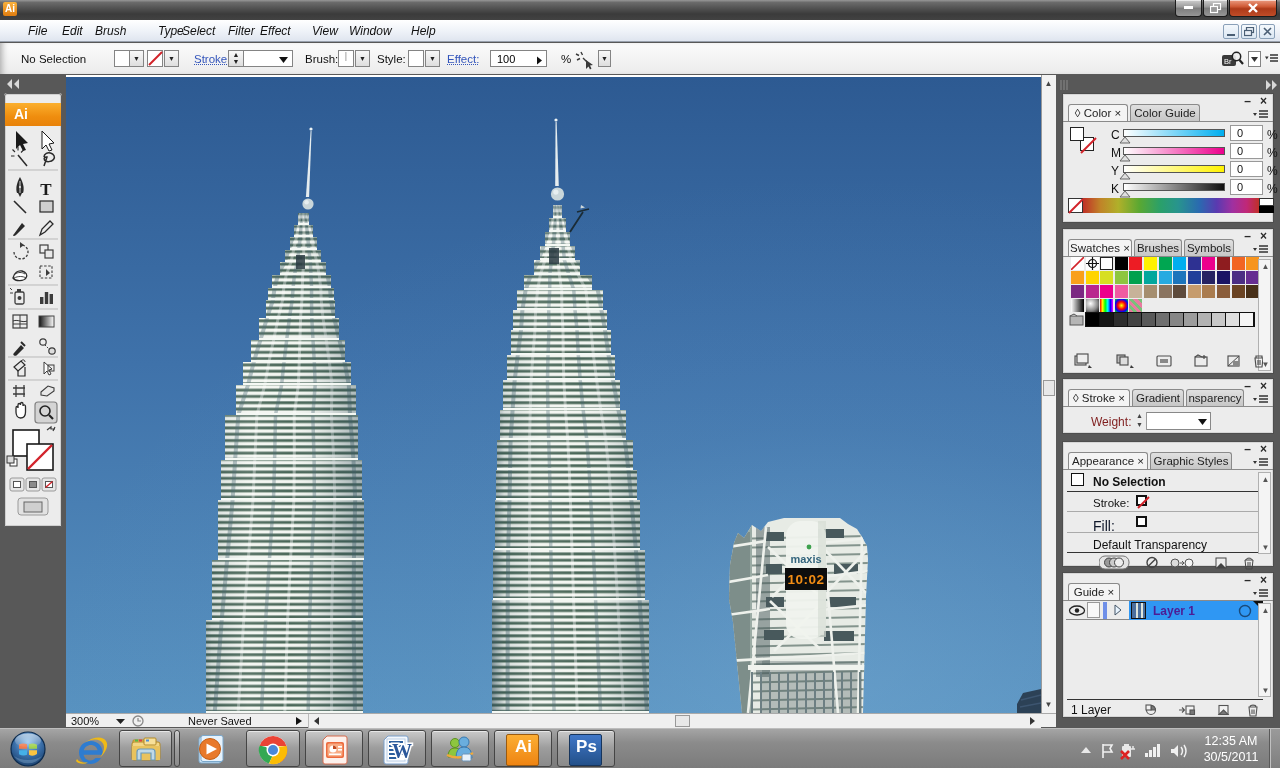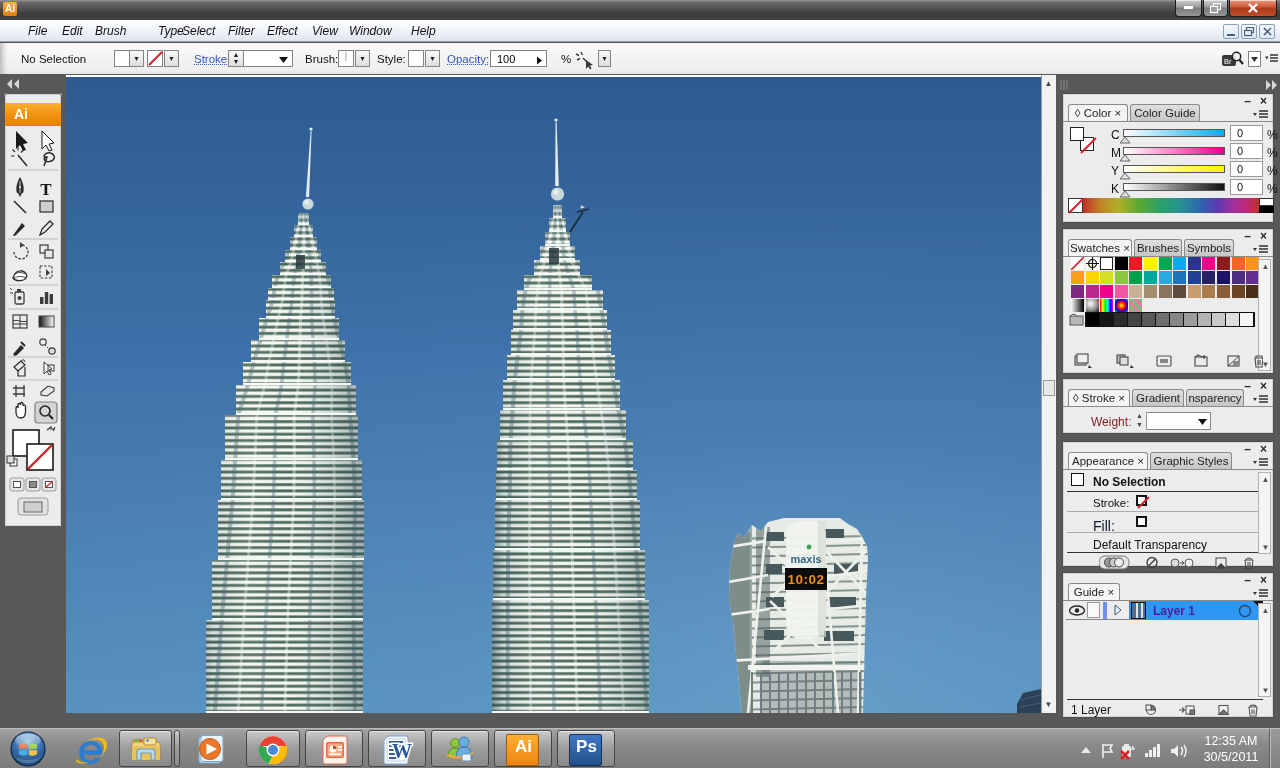--- a/index.html
+++ b/index.html
@@ -52,21 +52,21 @@
         <path d="M2,1 L10,9 M10,1 L2,9" stroke="#fff" stroke-width="2.4"></path>
       </svg></div>
 </div>
 <div id="menubar">
  <span style="left:28px">File</span>
     <span style="left:62px">Edit</span>
     <span style="left:95px">Brush</span>
  <span style="left:158px">Type</span>
     <span style="left:182px">Select</span>
     <span style="left:228px">Filter</span>
- <span style="left:267px">Effect</span>
+ <span style="left:260px">Effect</span>
     <span style="left:312px">View</span>
     <span style="left:349px">Window</span>
  <span style="left:411px">Help</span>
 </div>
 <div class="docbtn" style="left:1223px"><svg width="9" height="9" style="margin-top:3px">
       <rect y="6" width="8" height="2" fill="#4a5e74"></rect>
     </svg></div>
 <div class="docbtn" style="left:1241px"><svg width="11" height="10" style="margin-top:2px">
       <rect x="2.5" y="0.5" width="7" height="5" fill="none" stroke="#4a5e74" stroke-width="1.2"></rect>
       <rect x="0.5" y="3.5" width="7" height="5" fill="#e8eef6" stroke="#4a5e74" stroke-width="1.2"></rect>
@@ -88,21 +88,21 @@
  <div class="cbtn" style="left:228px;width:16px;line-height:7px">▲<br>▼</div>
  <svg style="position:absolute;left:278px;top:13px" width="11" height="8">
       <path d="M1,1 L10,1 L5.5,7 Z" fill="#111"></path>
     </svg>
  <div class="lab" style="left:305px">Brush:</div>
  <div class="cbox" style="left:338px;width:16px;color:#888;font-size:9px;text-align:center">|</div>
     <div class="cbtn" style="left:355px">▼</div>
  <div class="lab" style="left:377px">Style:</div>
  <div class="cbox" style="left:408px;width:16px"></div>
     <div class="cbtn" style="left:425px">▼</div>
- <div class="lab link" style="left:447px">Opacity:</div>
+ <div class="lab link" style="left:447px">Effect:</div>
  <div class="cbox" style="left:490px;width:57px;font-size:11px;padding:2px 0 0 6px">100</div>
  <svg style="position:absolute;left:536px;top:13px" width="7" height="9">
       <path d="M1,0.5 L6,4.5 L1,8.5 Z" fill="#111"></path>
     </svg>
  <div class="lab" style="left:561px">%</div>
  <svg style="position:absolute;left:574px;top:7px" width="22" height="20">
       <path d="M7,2 l1.5,3 M2,4 l3,1.5 M3,10 l3,-1.5 M9,8 L13,12" stroke="#3a3a3a" stroke-width="1.4" fill="none"></path>
       <path d="M12,10 L12,19 L14.5,16.5 L16,19.5 L17.5,18.5 L16,15.5 L19,15 Z" fill="#3a3a3a"></path>
     </svg>
  <div class="cbtn" style="left:598px;width:13px">▼</div>
@@ -419,20 +419,42 @@
         </g>
         <path d="M951,636 L951,627 L957,616 L975,612 L975,636 Z" fill="#2c4156"></path>
         <path d="M955,623 L975,618 M954,630 L975,626" stroke="#3d5570" stroke-width="1.5" fill="none"></path>
       </svg>
     </div>
  <div id="vscroll">
    <div class="sbar up" style="top:2px;color:#444">▲</div>
    <div style="position:absolute;left:1px;top:305px;width:12px;height:16px;background:#e8e8e8;border:1px solid #999"></div>
    <div class="sbar" style="top:623px;color:#444">▼</div>
  </div>
+ <div id="statusbar">
+   <span style="position:absolute;left:5px;top:1px">300%</span>
+   <svg style="position:absolute;left:50px;top:5px" width="10" height="6">
+        <path d="M0,0 L9,0 L4.5,5 Z" fill="#222"></path>
+      </svg>
+   <svg style="position:absolute;left:66px;top:1px" width="12" height="12">
+        <circle cx="6" cy="6" r="5" fill="none" stroke="#888" stroke-width="1.3"></circle>
+        <path d="M6,3 L6,6 L9,6" stroke="#888" stroke-width="1.2" fill="none"></path>
+      </svg>
+   <span style="position:absolute;left:122px;top:1px">Never Saved</span>
+   <svg style="position:absolute;left:229px;top:2px" width="8" height="10">
+        <path d="M1,1 L7,5 L1,9 Z" fill="#111"></path>
+      </svg>
+   <div style="position:absolute;left:242px;top:0;width:733px;height:14px;background:#f0f0f0;border-left:1px solid #bbb"></div>
+   <svg style="position:absolute;left:247px;top:3px" width="7" height="9">
+        <path d="M6,0 L1,4 L6,8 Z" fill="#333"></path>
+      </svg>
+   <div style="position:absolute;left:609px;top:1px;width:15px;height:12px;background:#e8e8e8;border:1px solid #999"></div>
+   <svg style="position:absolute;left:963px;top:3px" width="7" height="9">
+        <path d="M1,0 L6,4 L1,8 Z" fill="#333"></path>
+      </svg>
+ </div>
  <div id="rightdock">
       <svg style="position:absolute;left:4px;top:4px" width="14" height="12">
         <path d="M1,1 V11 M4,1 V11 M7,1 V11" stroke="#8a8a8a" stroke-width="1"></path>
       </svg>
 <svg style="position:absolute;left:208px;top:5px" width="16" height="10">
         <path d="M2,0 L7,5 L2,10 Z M8,0 L13,5 L8,10 Z" fill="#d8d8d8"></path>
       </svg>
       <div class="panel" style="top:18px;height:130px">
         <div class="mc">–</div>
         <div class="mcx">×</div>

